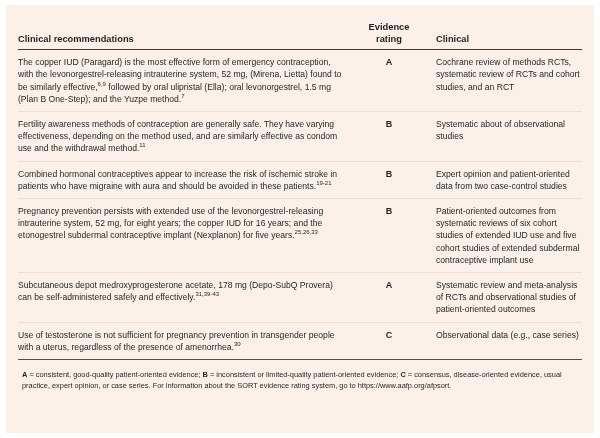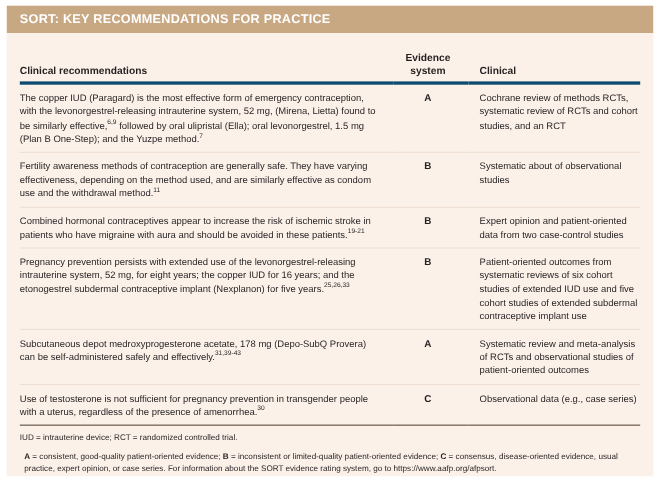--- a/index.html
+++ b/index.html
@@ -50,21 +50,21 @@
   table.sort-table col.c-rate  { width: 68px; }
   table.sort-table col.c-comm  { width: 156px; }
 
   thead th {
     font-size: 9.3px;
     font-weight: bold;
     color: #231f20;
     text-align: left;
     vertical-align: bottom;
     padding: 0 0 4px 0;
-    border-bottom: 3px solid #0c4a6e;
+    border-bottom: 1px solid #0c4a6e;
     line-height: 1.25;
   }
   thead th.th-rate {
     text-align: center;
     padding-right: 6px;
   }
   thead th.th-comm {
     padding-left: 10px;
   }
   thead tr.spacer-row td {
@@ -118,40 +118,37 @@
     line-height: 1.45;
     margin: 4px;
   }
   .fn-ratings b { font-weight: bold; }
 </style>
 </head>
 <body>
 
 <div class="sort-box">
 
-  <div class="title-bar">
-    <span class="title-text">SORT: KEY RECOMMENDATIONS FOR PRACTICE</span>
-  </div>
 
   <div class="table-wrap">
     <table class="sort-table">
       <colgroup>
         <col class="c-rec">
           <col class="c-rate">
           <col class="c-comm">
       </colgroup>
       <thead>
         <tr class="spacer-row">
             <td colspan="3"></td>
           </tr>
         <tr>
           <th class="th-rec">Clinical recommendations</th>
           <th class="th-rate">
             <span>Evidence</span><br>
-            <span>system</span>
+            <span>rating</span>
           </th>
           <th class="th-comm">Clinical</th>
         </tr>
       </thead>
       <tbody>
         <tr>
           <td class="td-rec"><span>The copper IUD (Paragard) is the most effective form of emergency contraception, with the levonorgestrel-releasing intrauterine system, 52 mg, (Mirena, Lietta) found to be similarly effective,</span><sup>6,9</sup><span> followed by oral ulipristal (Ella); oral levonorgestrel, 1.5 mg (Plan B One-Step); and the Yuzpe method.</span><sup>7</sup></td>
           <td class="td-rate">A</td>
           <td class="td-comm">Cochrane review of methods RCTs, systematic review of RCTs and cohort studies, and an RCT</td>
         </tr>
@@ -178,17 +175,16 @@
         <tr>
           <td class="td-rec"><span>Use of testosterone is not sufficient for pregnancy prevention in transgender people with a uterus, regardless of the presence of amenorrhea.</span><sup>30</sup></td>
           <td class="td-rate">C</td>
           <td class="td-comm">Observational data (e.g., case series)</td>
         </tr>
       </tbody>
     </table>
   </div>
 
   <div class="footnotes">
-    <p class="fn-abbrev">IUD = intrauterine device; RCT = randomized controlled trial.</p>
     <p class="fn-ratings"><b>A</b><span> = consistent, good-quality patient-oriented evidence; </span><b>B</b><span> = inconsistent or limited-quality patient-oriented evidence; </span><b>C</b><span> = consensus, disease-oriented evidence, usual practice, expert opinion, or case series. For information about the SORT evidence rating system, go to https://www.aafp.org/afpsort.</span></p>
   </div>
 
 </div>
 
 </body></html>

